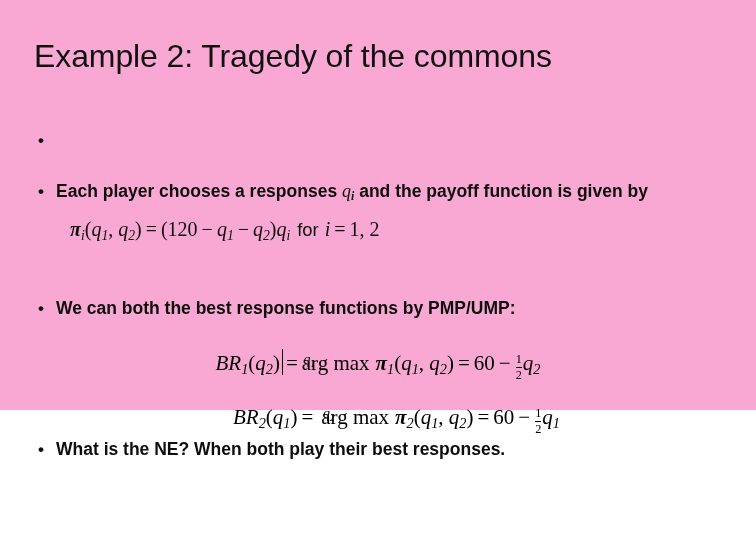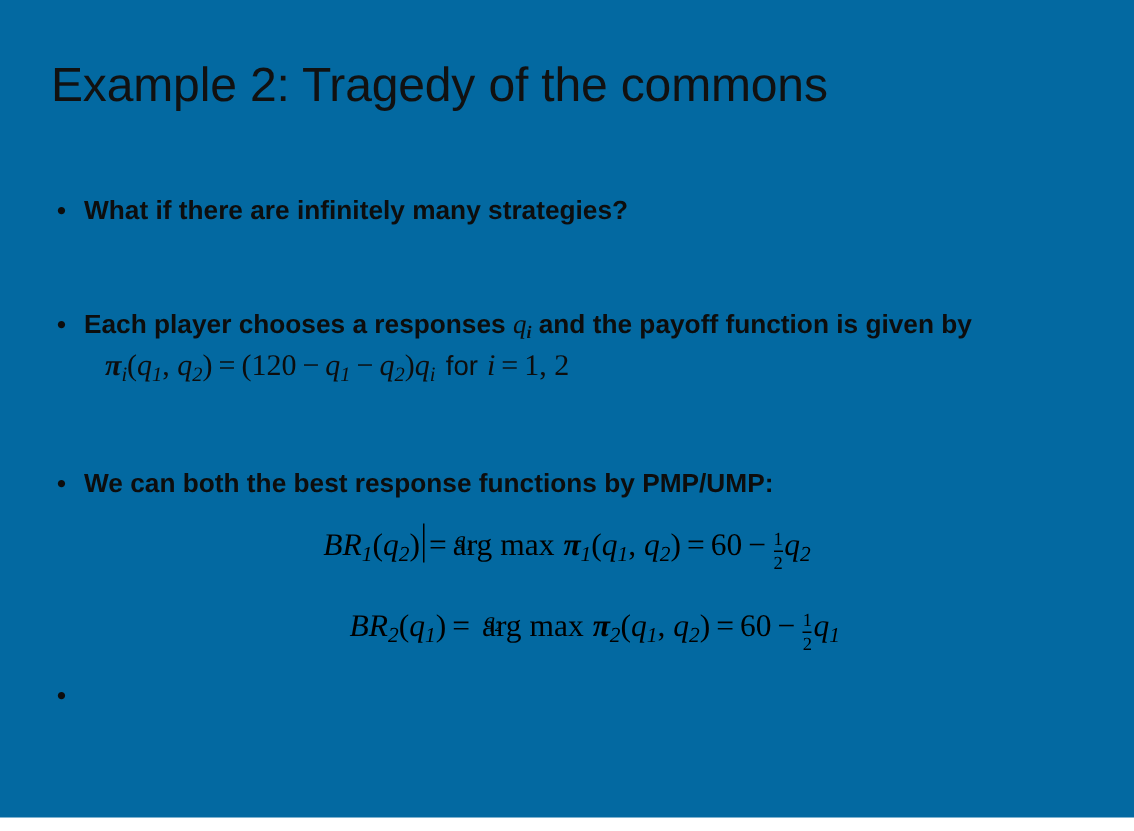--- a/index.html
+++ b/index.html
@@ -16,22 +16,22 @@
     font-family: "Liberation Sans", sans-serif;
     color: #000000;
     -webkit-font-smoothing: antialiased;
   }
 
   
   .slide {
     position: absolute;
     left: 0; top: 0;
     width: 756px;
-    height: 545px;
-    background: #0369a1;
+    height: 410px;
+    background: #f9a8d4;
   }
 
   
   .slide-title {
     position: absolute;
     left: 34px;
     top: 36px;
     width: 690px;
     font-family: "Liberation Sans", sans-serif;
     font-weight: 400;
@@ -98,21 +98,21 @@
     font-style: italic;
   }
 
   
   .inline-math {
     font-size: 18px;
   }
 
   
   .formula-line {
-    margin-top: 1px;
+    margin-top: 11px;
     padding-left: 14px;
     font-size: 20px;
     line-height: 28px;
     white-space: nowrap;
   }
 
   
   .eq-block {
     position: absolute;
     left: 0;
@@ -195,39 +195,39 @@
 <body>
 
 <div class="slide">
 
   <div class="slide-title">Example 2: Tragedy of the commons</div>
 
   <div class="body">
 
     <div class="bullet-row b1">
       <span class="dot">•</span>
-      <span>What if there are infinitely many strategies?</span>
     </div>
 
     <div class="bullet-row b2">
       <span class="dot">•</span>
       <span>Each player chooses a responses </span><span class="mvar inline-math">q</span><sub class="msub">i</sub><span> and the payoff function is given by</span>
 
       <div class="formula-line math">
         <span class="bold-sym">π</span><sub class="msub">i</sub><span class="up">(</span><span>q</span><sub class="msub">1</sub><span class="up">, </span><span>q</span><sub class="msub">2</sub><span class="up">)</span><span class="up op-sp">=</span><span class="up">(</span><span class="up">120</span><span class="up op-sp">−</span><span>q</span><sub class="msub">1</sub><span class="up op-sp">−</span><span>q</span><sub class="msub">2</sub><span class="up">)</span><span>q</span><sub class="msub">i</sub><span class="up" style="font-family:'Liberation Sans',sans-serif;font-size:0.92em;margin-left:7px;">for</span><span style="margin-left:6px;">i</span><span class="up op-sp">=</span><span class="up">1, 2</span>
       </div>
     </div>
 
     <div class="bullet-row b3">
       <span class="dot">•</span>
       <span>We can both the best response functions by PMP/UMP:</span>
     </div>
 
     <div class="bullet-row b4">
       <span class="dot">•</span>
+      <span>What is the NE? When both play their best responses.</span>
     </div>
 
   </div>
 
   <div class="eq-block">
 
     <span class="equation math"><span>BR</span><sub class="msub">1</sub><span class="up">(</span><span>q</span><sub class="msub">2</sub><span class="up">)</span><span class="caret"></span><span class="up">=</span><span class="argmax"><span class="op">arg max</span><span class="under"><span>q</span><sub class="msub">1</sub></span></span><span class="bold-sym" style="margin-left:4px;">π</span><sub class="msub">1</sub><span class="up">(</span><span>q</span><sub class="msub">1</sub><span class="up">, </span><span>q</span><sub class="msub">2</sub><span class="up">)</span><span class="up op-sp">=</span><span class="up">60</span><span class="up op-sp">−</span><span class="frac"><span class="n">1</span><span class="bar"></span><span class="d">2</span></span><span>q</span><sub class="msub">2</sub></span>
 
     <span class="equation math"><span>BR</span><sub class="msub">2</sub><span class="up">(</span><span>q</span><sub class="msub">1</sub><span class="up">)</span><span class="up op-sp">=</span><span class="argmax"><span class="op">arg max</span><span class="under"><span>q</span><sub class="msub">2</sub></span></span><span class="bold-sym" style="margin-left:4px;">π</span><sub class="msub">2</sub><span class="up">(</span><span>q</span><sub class="msub">1</sub><span class="up">, </span><span>q</span><sub class="msub">2</sub><span class="up">)</span><span class="up op-sp">=</span><span class="up">60</span><span class="up op-sp">−</span><span class="frac"><span class="n">1</span><span class="bar"></span><span class="d">2</span></span><span>q</span><sub class="msub">1</sub></span>
 

